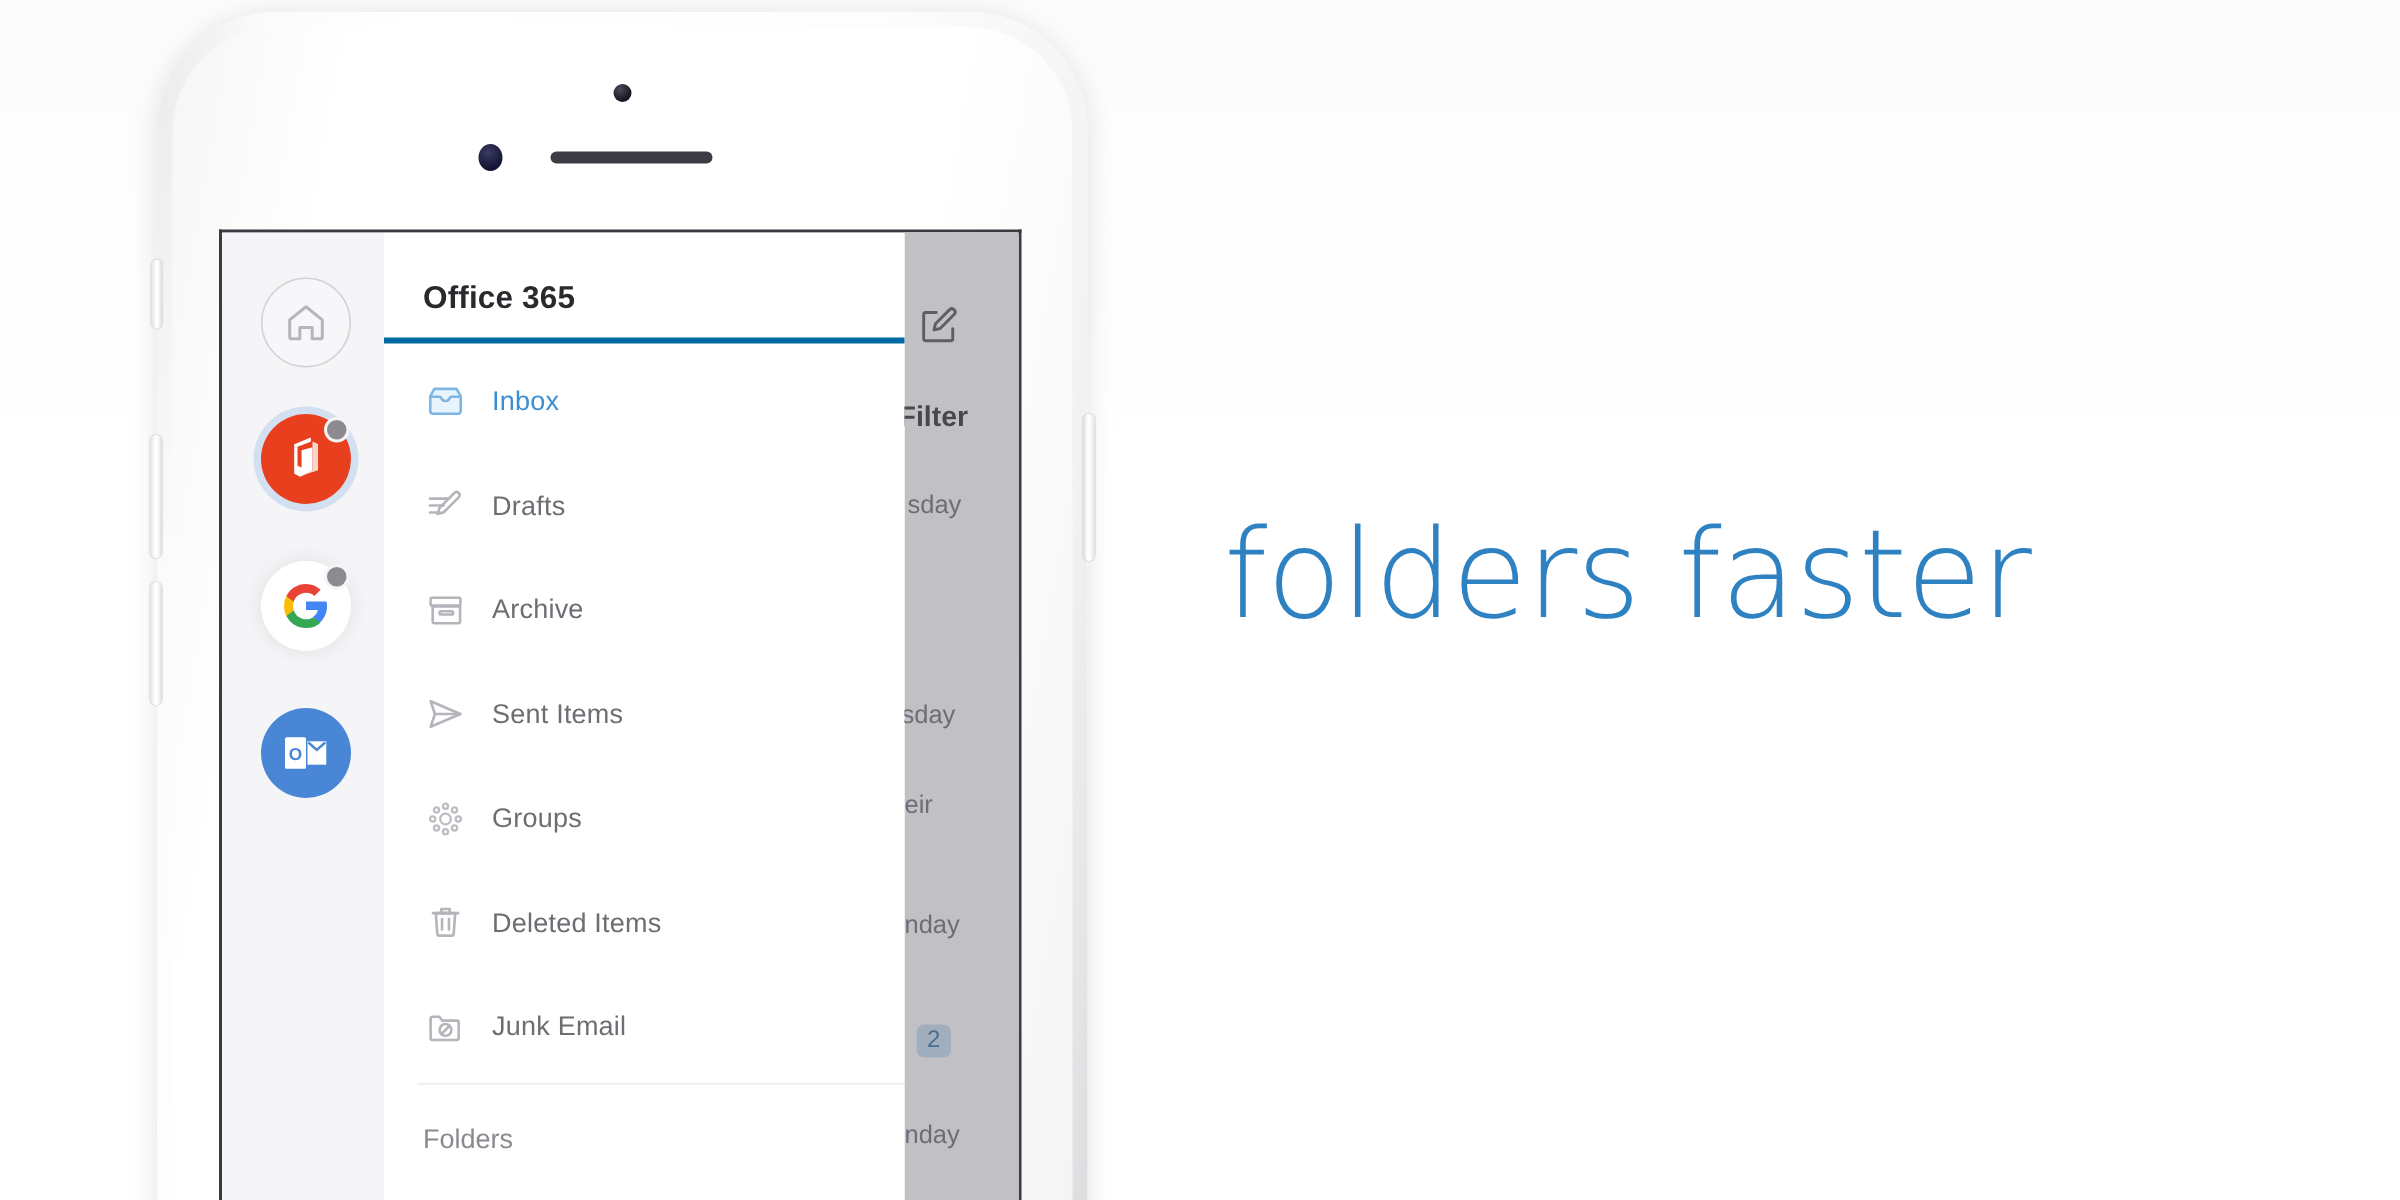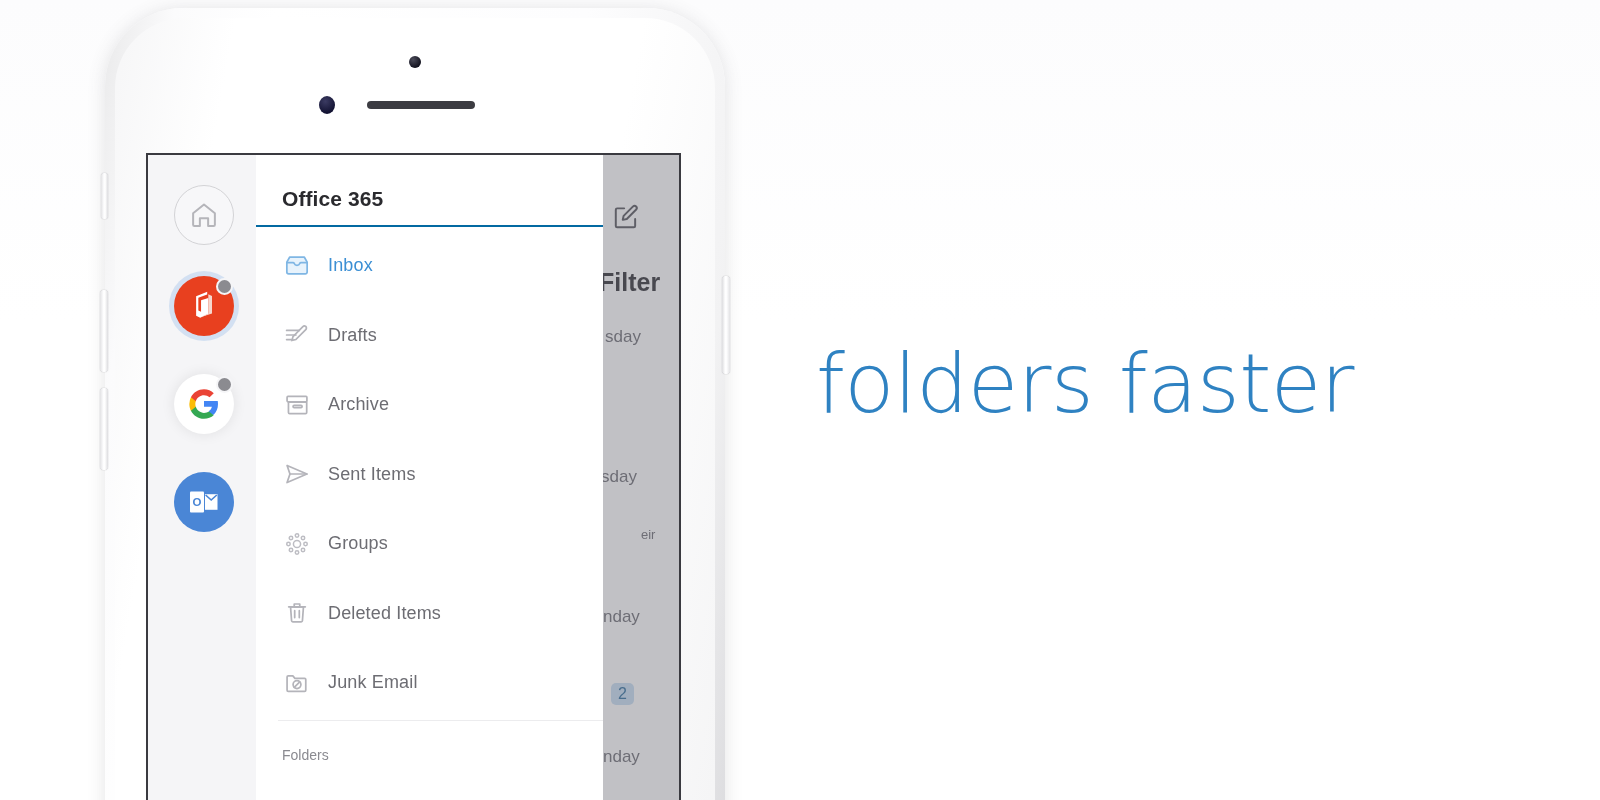--- a/index.html
+++ b/index.html
@@ -54,46 +54,46 @@
   .acct{position:absolute;left:26px;width:60px;height:60px;border-radius:50%;display:flex;
     align-items:center;justify-content:center;}
   .acct.a1{top:121px;background:#e8401f;box-shadow:0 0 0 5px rgba(170,200,235,.45);}
   .acct.a2{top:219px;background:#ffffff;box-shadow:0 0 14px rgba(0,0,0,.09);}
   .acct.a3{top:317px;background:#4a86d6;}
   .dot{position:absolute;right:1px;top:2px;width:13px;height:13px;border-radius:50%;background:#8b8b90;
     border:2px solid #f5f5f7;}
 
   
   .pane{flex:1;background:#ffffff;position:relative;}
-  .pane-head{padding:32px 0 14px 26px;border-bottom:2px solid #0369a1;margin-right:12px;}
+  .pane-head{padding:32px 0 14px 26px;border-bottom:4px solid #0369a1;margin-right:12px;}
   .acct-title{font-size:21px;font-weight:bold;color:#2a2a2e;letter-spacing:.1px;}
   .acct-sub{font-size:14.5px;color:#9a9aa0;margin-top:5px;}
 
   .flist{padding-top:4px;}
   .frow{height:69.5px;display:flex;align-items:center;padding-left:18px;padding-right:20px;}
   .ficon{width:46px;flex:0 0 46px;display:flex;align-items:center;justify-content:center;}
   .flabel{flex:1;font-size:18px;color:#6d6d73;padding-left:8px;letter-spacing:.15px;}
   .frow.sel .flabel{color:#3b8fd4;}
   .fcount{font-size:15.5px;color:#9d9da3;}
   .badge{background:#cfe4f7;color:#2f7cc0;border-radius:5px;padding:2px 7px;font-size:15.5px;font-weight:500;}
   .divider{height:1px;background:#ececee;margin:2px 22px 0 22px;}
-  .sect{padding:26px 0 0 26px;font-size:14px;color:#8a8a90;}
+  .sect{padding:26px 0 0 26px;font-size:18px;color:#8a8a90;}
 
   
   .msglist{
     position:absolute;right:0;top:0;width:76px;height:100%;
     background:#ffffff;overflow:hidden;
   }
   .msg-inner{position:absolute;left:-182px;top:0;width:258px;height:100%;}
   .compose{position:absolute;left:188px;top:46px;}
   .mtxt{position:absolute;font-family:"Liberation Sans",sans-serif;color:#4d4d53;white-space:nowrap;}
-  .m-filter{left:178px;top:113px;font-size:25px;font-weight:bold;color:#2f2f35;}
+  .m-filter{left:178px;top:113px;font-size:19px;font-weight:bold;color:#2f2f35;}
   .m-d1{left:184px;top:172px;font-size:17px;color:#6f6f76;}
   .m-d2{left:180px;top:312px;font-size:17px;color:#6f6f76;}
-  .m-d3{left:182px;top:372px;font-size:13px;color:#6f6f76;padding-left:38px;}
+  .m-d3{left:182px;top:372px;font-size:17px;color:#6f6f76;}
   .m-d4{left:182px;top:452px;font-size:17px;color:#6f6f76;}
   .m-badge{position:absolute;left:190px;top:528px;background:#c9dff3;color:#2f6f9f;border-radius:5px;
     padding:2px 7px;font-size:16px;}
   .m-d5{left:182px;top:592px;font-size:17px;color:#6f6f76;}
   .dimmer{position:absolute;right:0;top:0;width:76px;height:100%;background:rgba(108,108,116,.42);}
 
   
   .headline{
     position:absolute;left:816px;top:336px;width:720px;
     font-family:"DejaVu Sans",sans-serif;

